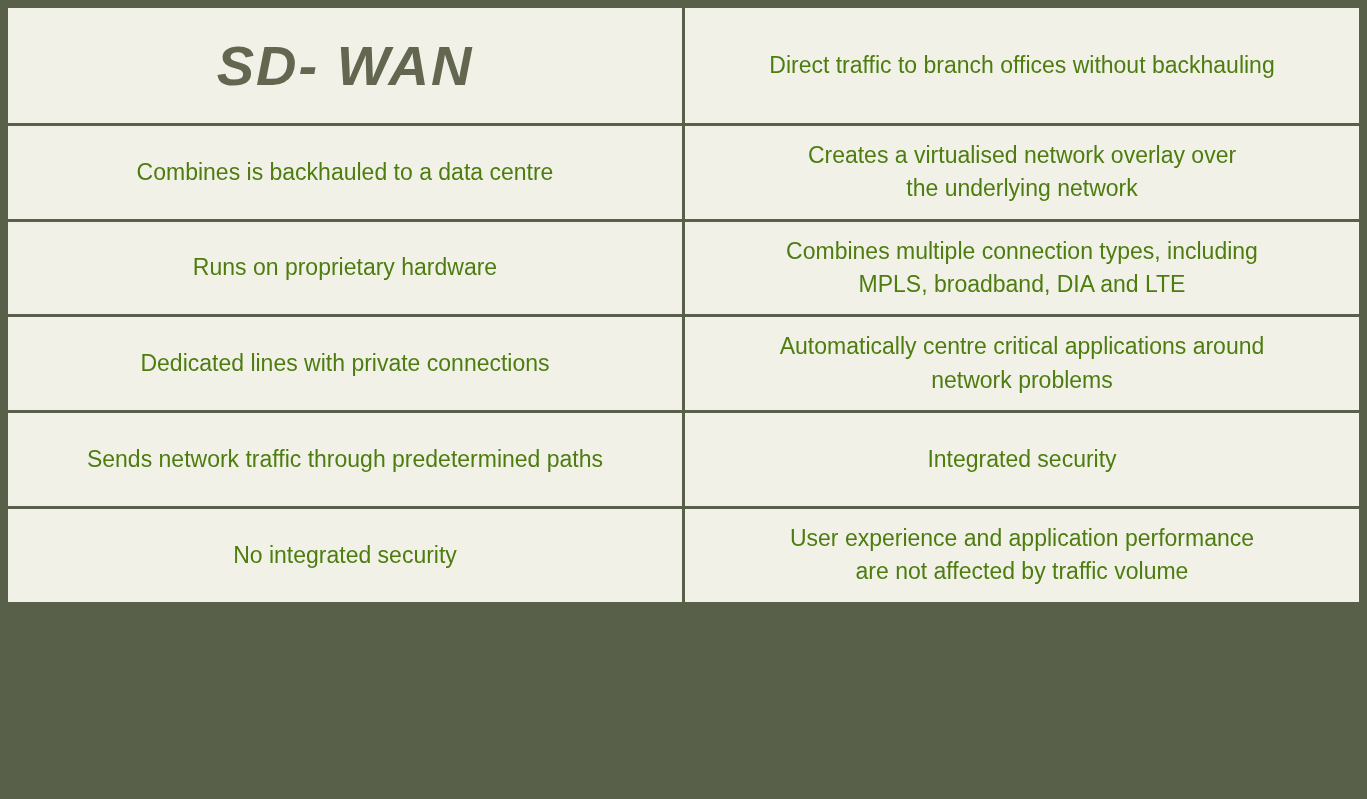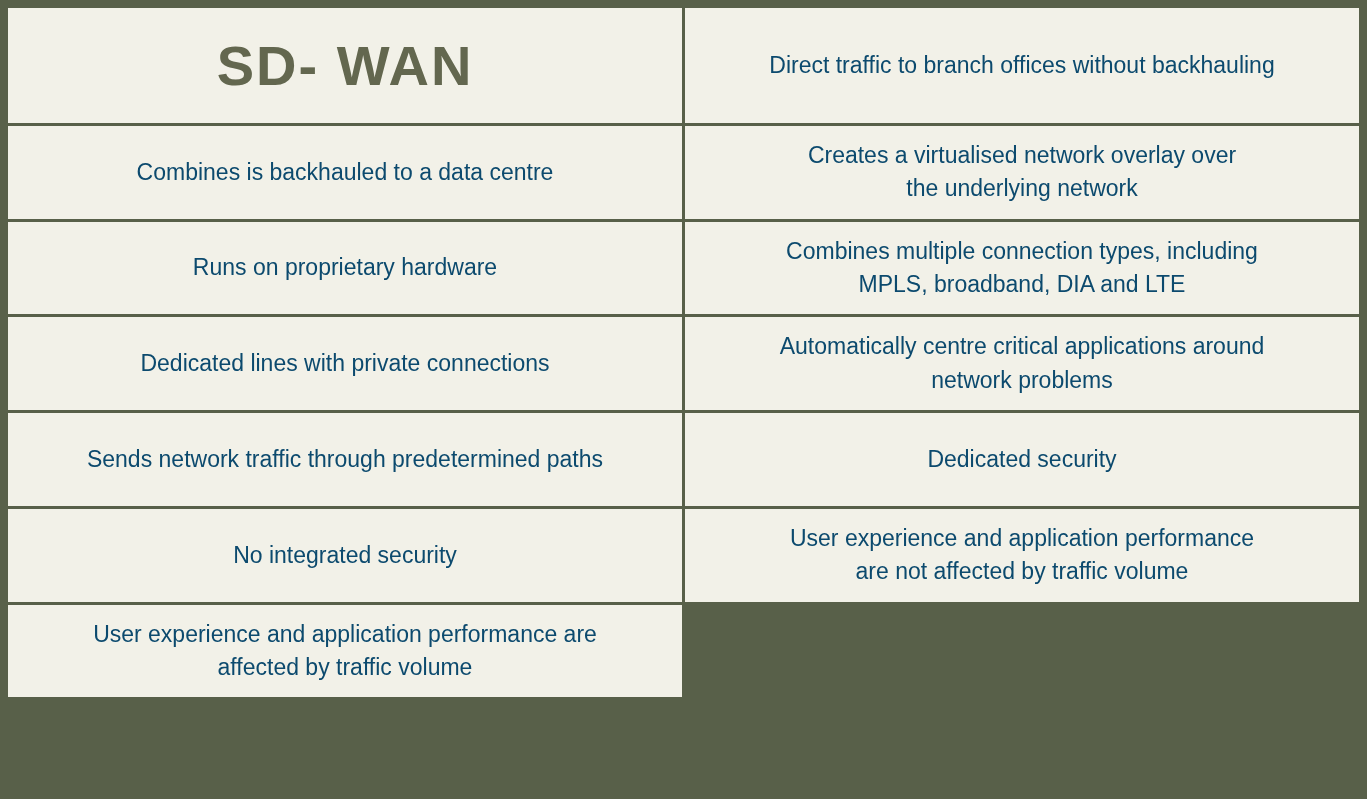--- a/index.html
+++ b/index.html
@@ -20,32 +20,33 @@
     gap: 3px;                        
   }
   .cell {
     background: #f2f1e8;
     display: flex;
     align-items: center;
     justify-content: center;
     text-align: center;
     padding: 6px 28px;
     box-sizing: border-box;
-    color: #0c4a6e;
+    color: #4d7c0f;
     font-size: 23px;
     line-height: 1.45;
     white-space: pre-line;
   }
   .header-cell {
     color: #63674f;
     font-size: 56px;
     font-weight: bold;
     letter-spacing: 2px;
     line-height: 1;
     white-space: normal;
+    font-style: italic;
   }
 </style>
 </head>
 <body>
 
 <div class="comparison-table">
 
   <div class="cell header-cell">SD- WAN</div>
 
   <div class="cell">Direct traffic to branch offices without backhauling</div>
@@ -56,22 +57,20 @@
   <div class="cell">Runs on proprietary hardware</div>
 
   <div class="cell">Combines multiple connection types, including
 MPLS, broadband, DIA and LTE</div>
   <div class="cell">Dedicated lines with private connections</div>
 
   <div class="cell">Automatically centre critical applications around
 network problems</div>
   <div class="cell">Sends network traffic through predetermined paths</div>
 
-  <div class="cell">Dedicated security</div>
+  <div class="cell">Integrated security</div>
   <div class="cell">No integrated security</div>
 
   <div class="cell">User experience and application performance
 are not affected by traffic volume</div>
-  <div class="cell">User experience and application performance are
-affected by traffic volume</div>
 
 
 </div>
 
 </body></html>

